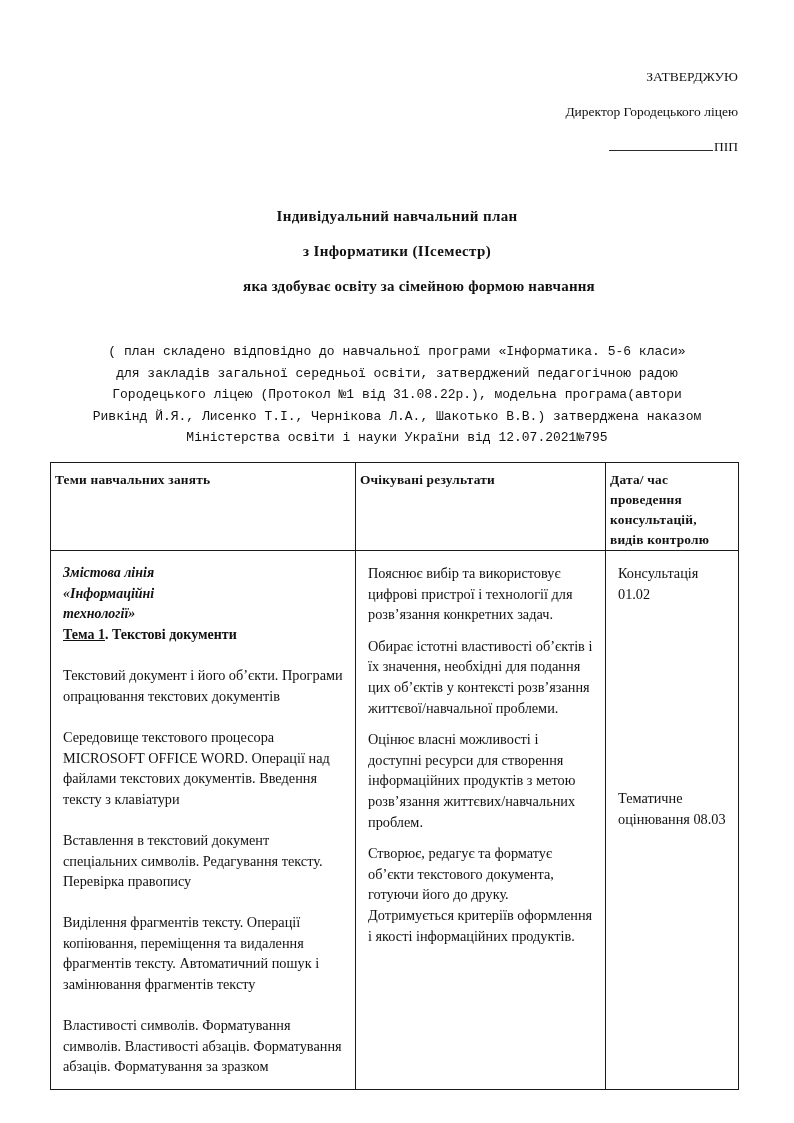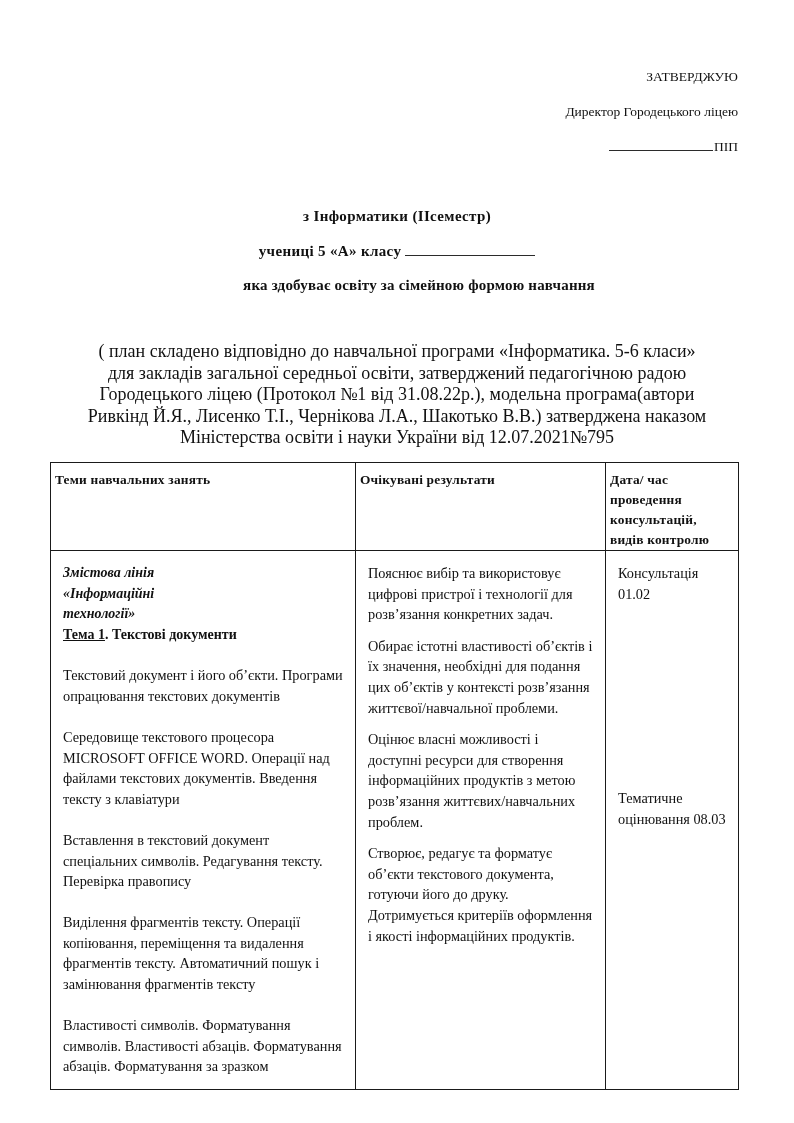--- a/index.html
+++ b/index.html
@@ -73,22 +73,23 @@
     margin-left: 4px;
   }
 
   
   .intro {
     position: absolute;
     top: 341px;
     left: 0;
     width: 794px;
     text-align: center;
-    font-size: 18px;
+    font-size: 13px;
     line-height: 21.5px;
+    font-family: Liberation Mono, monospace;
   }
   .intro div { white-space: nowrap; }
 
   
   .plan-table {
     position: absolute;
     left: 50px;
     top: 462px;
     width: 688px;
     border-collapse: collapse;
@@ -151,22 +152,22 @@
 
 <div class="page">
 
   <div class="approval">
     <div class="approval-line">ЗАТВЕРДЖУЮ</div>
     <div class="approval-line">Директор Городецького ліцею</div>
     <div class="approval-line"><span class="sig-rule"></span><span>ПІП</span></div>
   </div>
 
   <div class="title-block">
+    <div class="title-line t1">Індивідуальний навчальний план</div>
     <div class="title-line t2">з  Інформатики (ІІсеместр)</div>
-    <div class="title-line t3"><span>учениці 5 «А» класу</span><span class="name-rule"></span></div>
     <div class="title-line t4">яка здобуває освіту за сімейною формою навчання</div>
   </div>
 
   <div class="intro">
     <div>( план складено відповідно до навчальної  програми «Інформатика. 5-6 класи»</div>
     <div>для закладів загальної середньої освіти, затверджений педагогічною радою</div>
     <div>Городецького ліцею (Протокол №1 від 31.08.22р.), модельна програма(автори</div>
     <div>Ривкінд Й.Я., Лисенко Т.І., Чернікова Л.А., Шакотько В.В.) затверджена наказом</div>
     <div>Міністерства освіти і науки України від 12.07.2021№795</div>
   </div>

